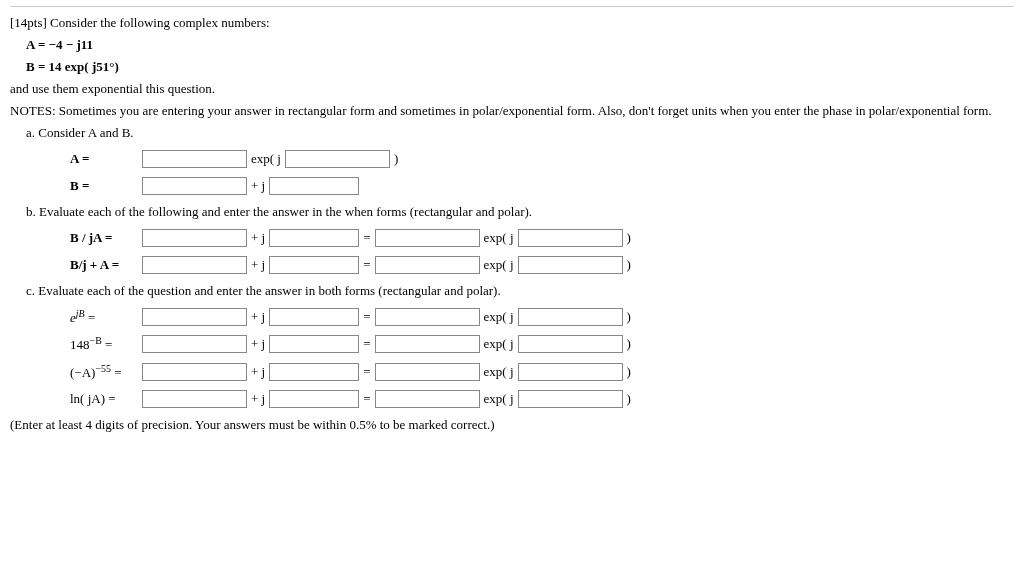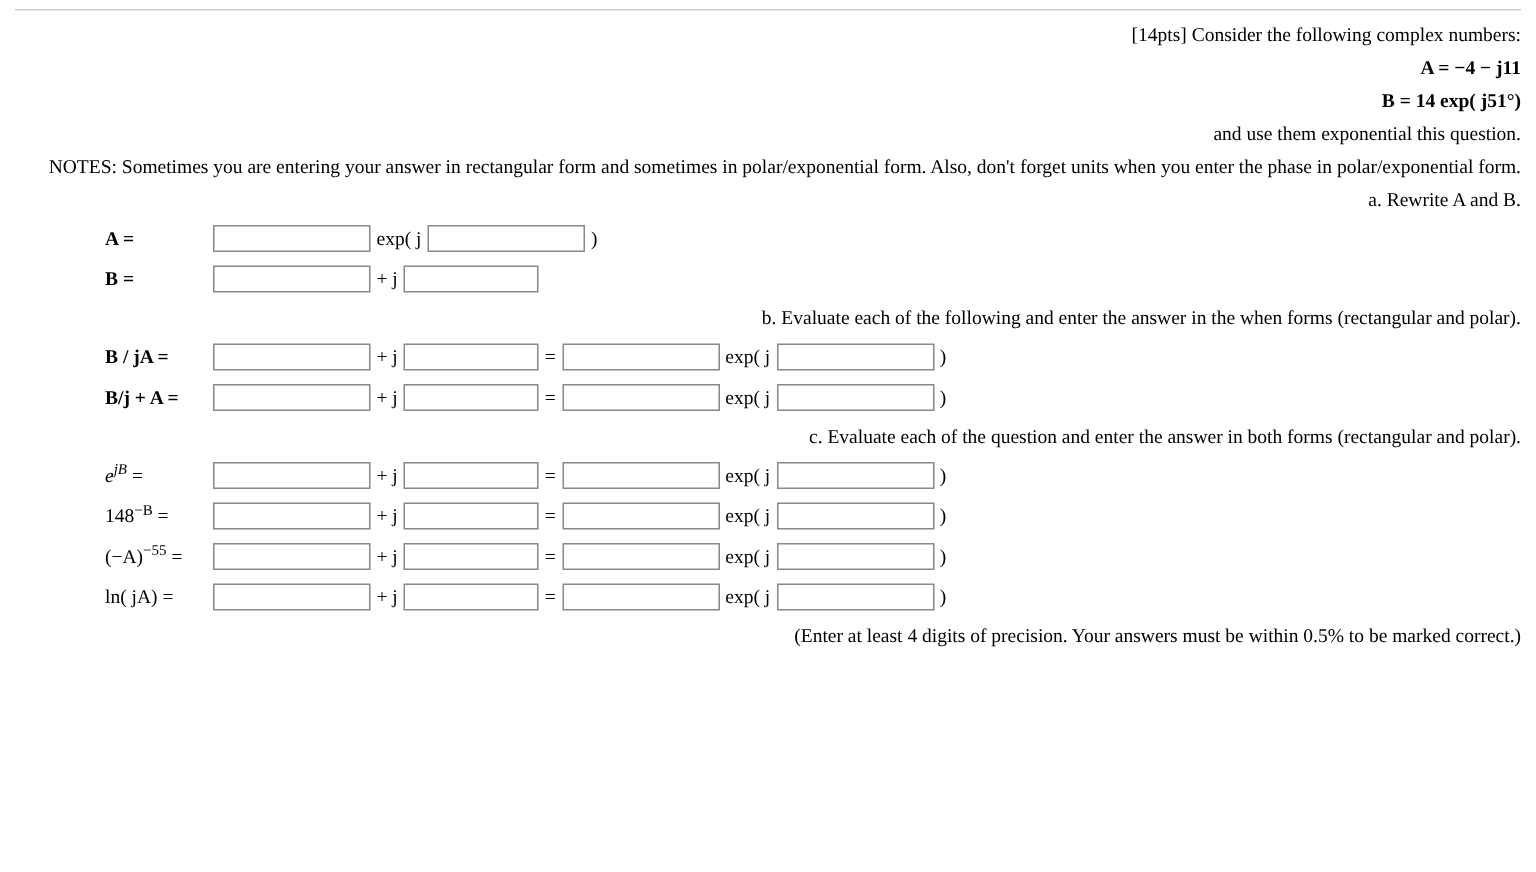--- a/index.html
+++ b/index.html
@@ -8,22 +8,22 @@
       font-size: 13px;
       color: #000;
       padding: 6px 10px 20px 10px;
       background: #fff;
     }
     hr.top-rule {
       border: none;
       border-top: 1px solid #ccc;
       margin-bottom: 8px;
     }
-    .line { margin: 6px 0; text-align: right; }
-    .indent-1 { margin-left: 28px; }
+    .line { margin: 6px 0; }
+    .indent-1 { margin-left: 16px; }
     .mono-italic { font-style: italic; }
     .bold { font-weight: bold; }
     input[type="text"] {
       height: 18px;
       border: 1px solid #888;
       padding: 1px 3px;
       font-family: inherit;
       font-size: 12px;
       vertical-align: middle;
     }
@@ -60,21 +60,21 @@
 <div class="line indent-1">
   <span class="bold">B = </span><span class="bold">14 exp( j51°)</span>
 </div>
 
 <div class="line">and use them exponential this question.</div>
 
 <div class="line">
   <span>NOTES:</span><span> Sometimes you are entering your answer in rectangular form and sometimes in polar/exponential form. Also, don't forget units when you enter the phase in polar/exponential form.</span>
 </div>
 
-<div class="line indent-1">a. Rewrite A and B.</div>
+<div class="line indent-1">a. Consider A and B.</div>
 
 <div class="expr-row">
   <span class="lbl bold">A =</span>
   <input type="text" class="in-med" style="">
   <span class="sep">exp( j</span>
   <input type="text" class="in-med" style="">
   <span class="sep">)</span>
 </div>
 
 <div class="expr-row">

